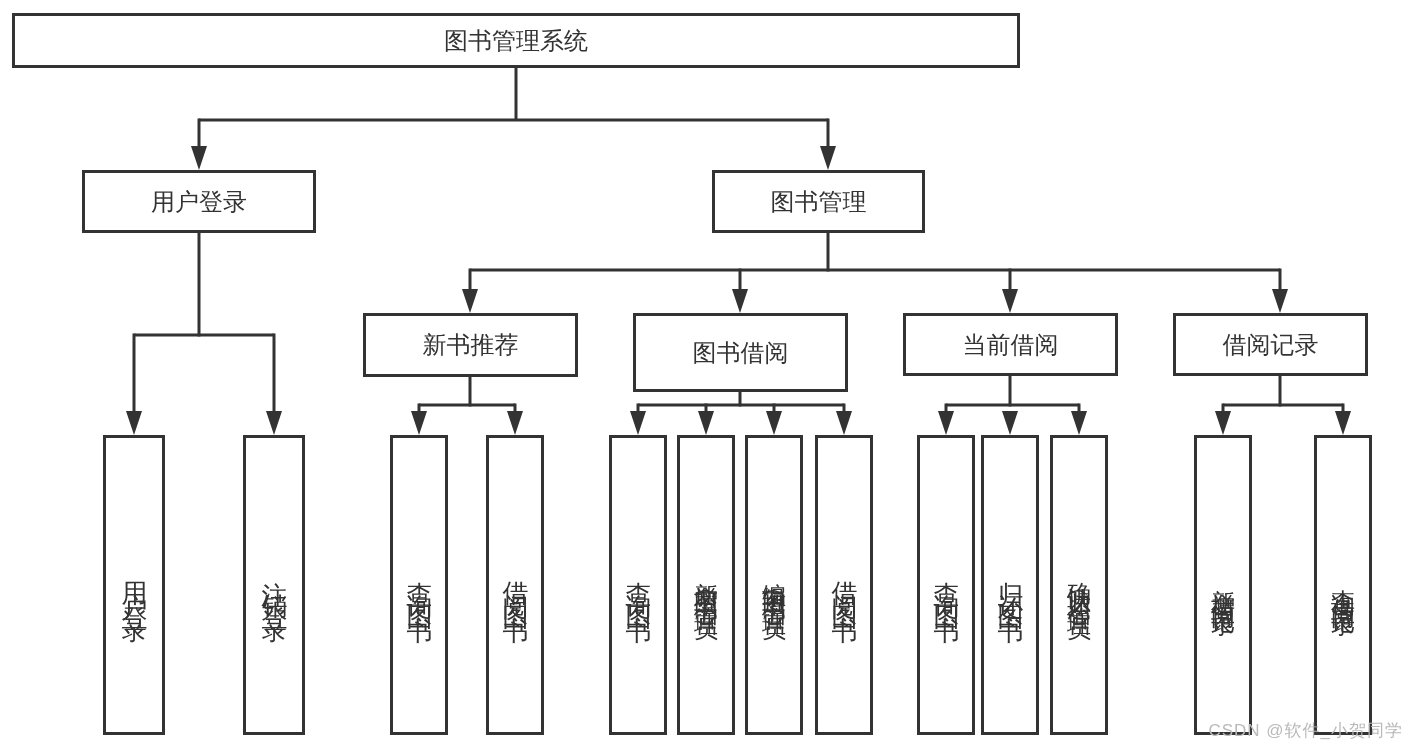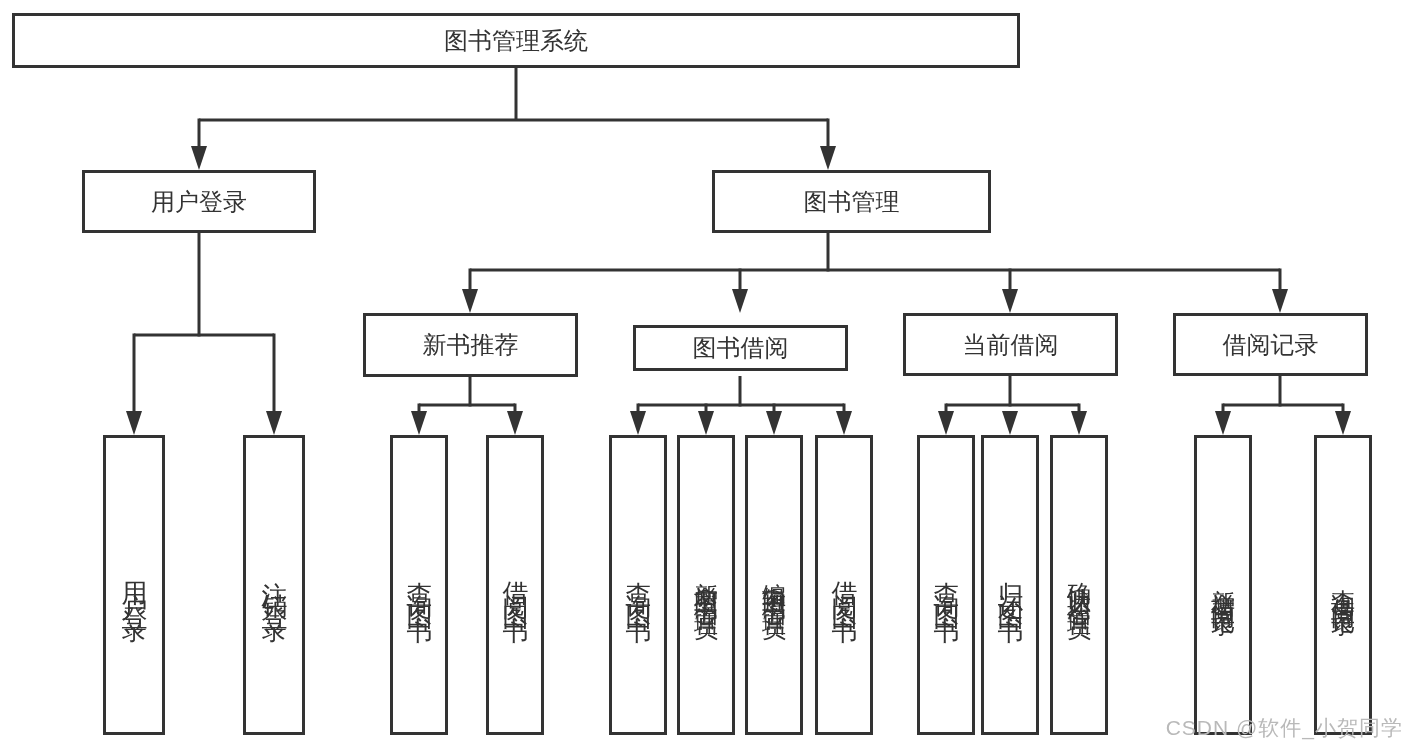--- a/index.html
+++ b/index.html
@@ -42,21 +42,21 @@
     letter-spacing:12px;
     white-space:nowrap;
   }
   .leaf.tight span{
     font-size:24px;
     letter-spacing:5px;
   }
   .watermark{
     position:absolute;
     right:2px;bottom:5px;
-    font-size:21px;
+    font-size:17px;
     letter-spacing:1px;
     color:var(--watermark);
     z-index:2;
   }
 </style>
 </head>
 <body>
 
 <div class="canvas">
 
@@ -121,28 +121,28 @@
     <polygon points="1335,411 1351,411 1343,435"></polygon>
   </svg>
 
   <div class="node" style="left:12px;top:13px;width:1008px;height:55px;">
     <span>图书管理系统</span>
   </div>
 
   <div class="node" style="left:82px;top:170px;width:234px;height:63px;">
     <span>用户登录</span>
   </div>
-  <div class="node" style="left:712px;top:170px;width:279px;height:63px;">
+  <div class="node" style="left:712px;top:170px;width:213px;height:63px;">
     <span>图书管理</span>
   </div>
 
   <div class="node" style="left:363px;top:313px;width:215px;height:64px;">
     <span>新书推荐</span>
   </div>
-  <div class="node" style="left:633px;top:313px;width:215px;height:46px;margin-top:12px;">
+  <div class="node" style="left:633px;top:313px;width:215px;height:79px;">
     <span>图书借阅</span>
   </div>
   <div class="node" style="left:903px;top:313px;width:215px;height:63px;">
     <span>当前借阅</span>
   </div>
   <div class="node" style="left:1173px;top:313px;width:195px;height:63px;">
     <span>借阅记录</span>
   </div>
 
   <div class="node leaf" style="left:103px;top:435px;width:62px;height:300px;">

